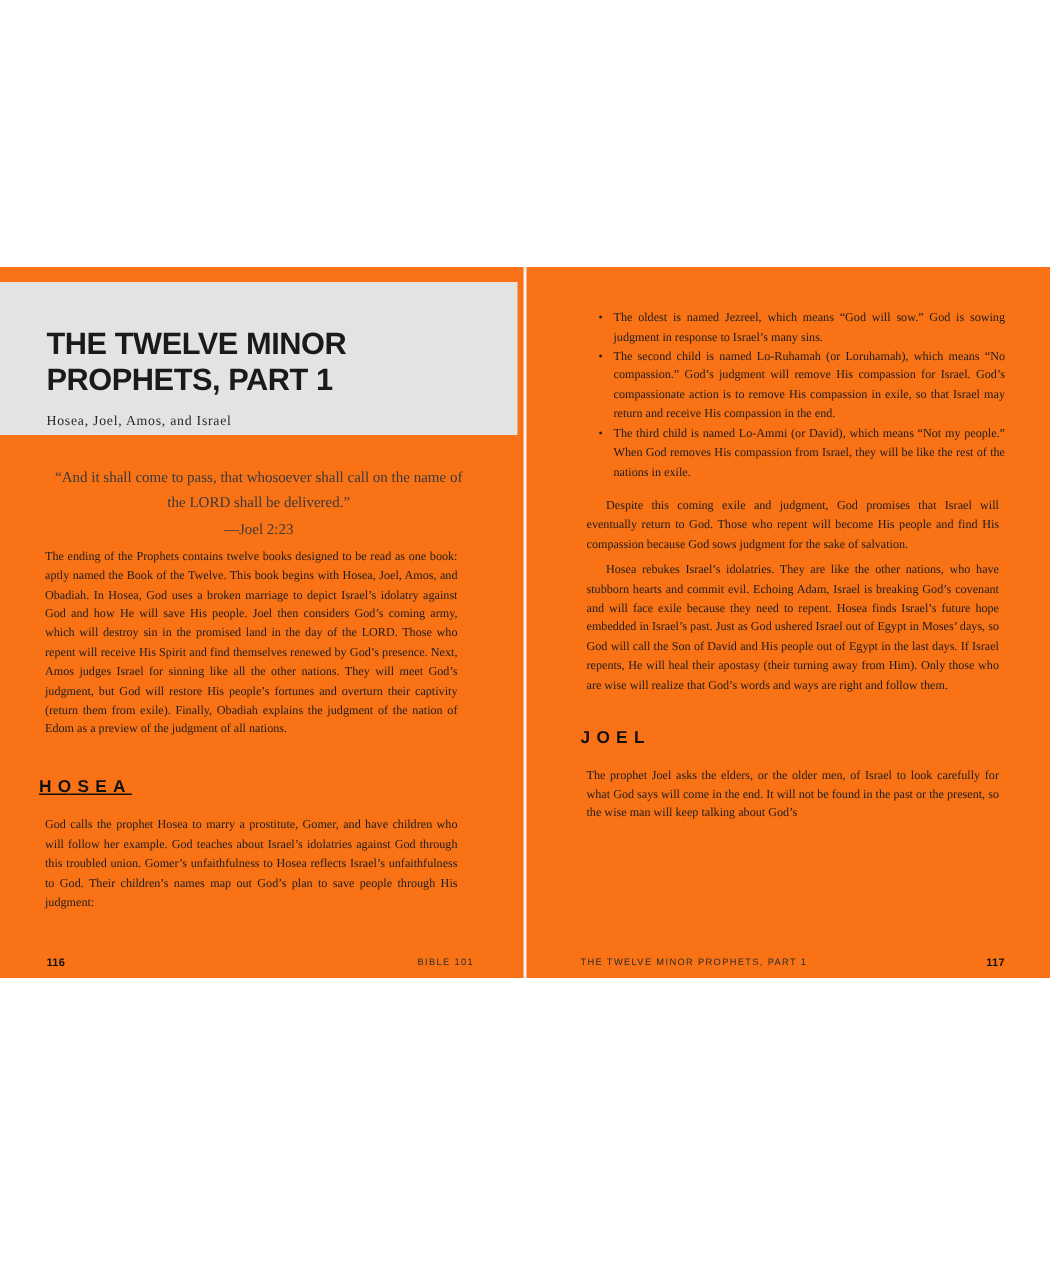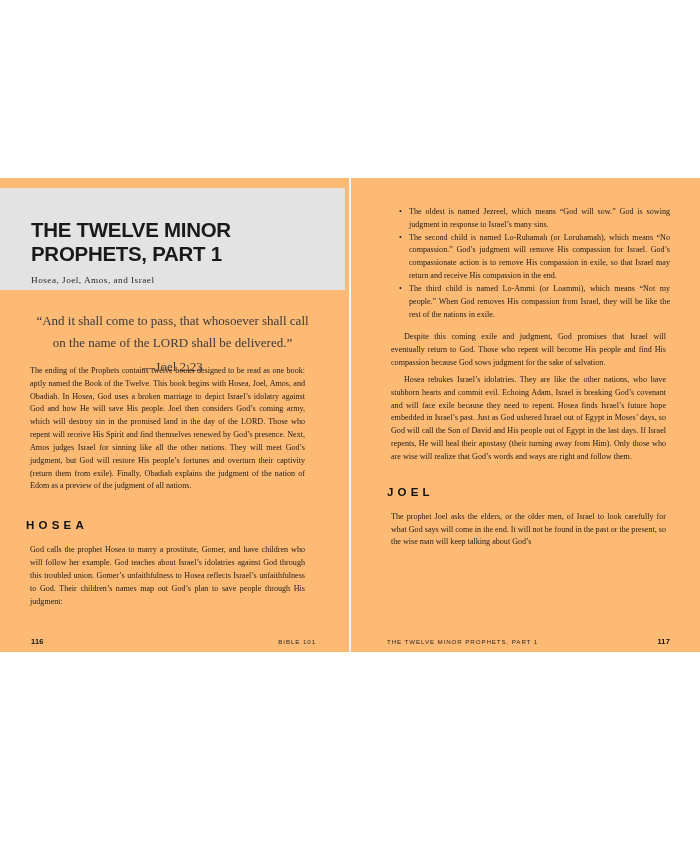--- a/index.html
+++ b/index.html
@@ -23,21 +23,21 @@
     width: 700px;
     height: 474px;
     background: #ffffff;
     display: flex;
   }
 
   .page {
     position: relative;
     width: 350px;
     height: 474px;
-    background: #fdba74;
+    background: #f97316;
     box-sizing: border-box;
   }
   .page-left  { border-right: 1px solid #f0f0f0; }
   .page-right { border-left: 1px solid #f4f4f4; }
 
   
   .chapter-band {
     position: absolute;
     left: 0;
     top: 10px;
@@ -65,21 +65,21 @@
     margin: 9px 0 0 0;
   }
 
   
   .epigraph {
     position: absolute;
     left: 31px;
     top: 132px;
     width: 283px;
     text-align: center;
-    font-size: 13px;
+    font-size: 10px;
     line-height: 1.72;
     color: #3a3a3a;
   }
   .epigraph-attrib {
     display: block;
     margin-top: 1px;
   }
 
   
   .col {
@@ -104,21 +104,21 @@
   
   .section-heading {
     font-family: "Liberation Sans", "DejaVu Sans", sans-serif;
     font-weight: bold;
     font-size: 11.5px;
     letter-spacing: 4.2px;
     color: #111111;
     margin: 22px 0 13px 0;
     text-transform: uppercase;
   }
-  .section-heading.first { margin-top: 26px; }
+  .section-heading.first { margin-top: 26px; text-decoration: underline; }
 
   
   ul.bullets {
     margin: 0;
     padding: 0 0 0 13px;
     list-style: none;
   }
   ul.bullets li {
     position: relative;
     font-size: 8.1px;
@@ -196,21 +196,21 @@
     </div>
   </div>
 
   <div class="page page-right">
 
     <div class="col col-right">
 
       <ul class="bullets">
         <li>The oldest is named Jezreel, which means “God will sow.” God is sowing judgment in response to Israel’s many sins.</li>
         <li>The second child is named Lo-Ruhamah (or Loruhamah), which means “No compassion.” God’s judgment will remove His compassion for Israel. God’s compassionate action is to remove His compassion in exile, so that Israel may return and receive His compassion in the end.</li>
-        <li>The third child is named Lo-Ammi (or Loammi), which means “Not my people.” When God removes His compassion from Israel, they will be like the rest of the nations in exile.</li>
+        <li>The third child is named Lo-Ammi (or David), which means “Not my people.” When God removes His compassion from Israel, they will be like the rest of the nations in exile.</li>
       </ul>
 
       <p class="body spaced-indent">Despite this coming exile and judgment, God promises that Israel will eventually return to God. Those who repent will become His people and find His compassion because God sows judgment for the sake of salvation.</p>
 
       <p class="body" style="text-indent:13px;">Hosea rebukes Israel’s idolatries. They are like the other nations, who have stubborn hearts and commit evil. Echoing Adam, Israel is breaking God’s covenant and will face exile because they need to repent. Hosea finds Israel’s future hope embedded in Israel’s past. Just as God ushered Israel out of Egypt in Moses’ days, so God will call the Son of David and His people out of Egypt in the last days. If Israel repents, He will heal their apostasy (their turning away from Him). Only those who are wise will realize that God’s words and ways are right and follow them.</p>
 
       <div class="section-heading">JOEL</div>
 
       <p class="body">The prophet Joel asks the elders, or the older men, of Israel to look carefully for what God says will come in the end. It will not be found in the past or the present, so the wise man will keep talking about God’s</p>
     </div>

